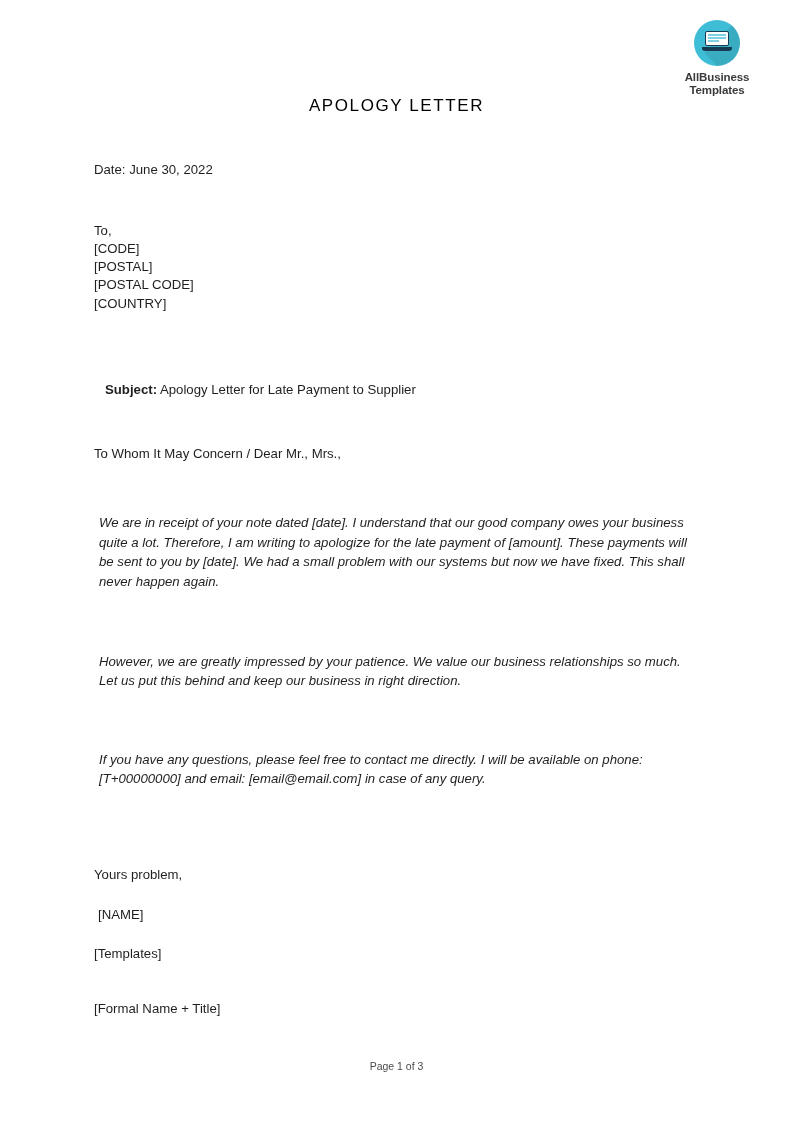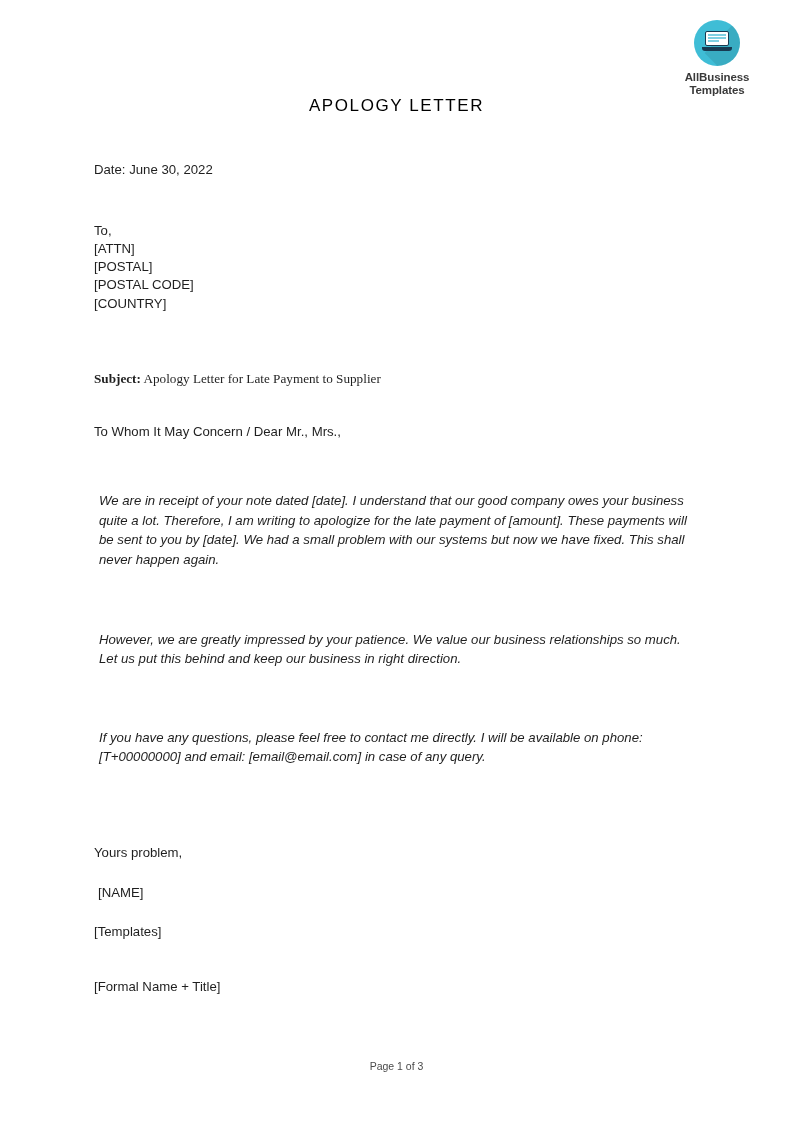--- a/index.html
+++ b/index.html
@@ -115,23 +115,22 @@
 
   .line-date { margin: 0; }
 
   .address-block {
     margin: 0;
     padding-top: 42px;
   }
   .address-block .addr-line { margin: 0; line-height: 18.3px; }
 
   .subject-line {
-    margin: 0;
+    margin: 11px;
     padding-top: 56px;
-    font-family: Liberation Serif, serif;
   }
   .subject-label { font-weight: bold; }
 
   .salutation {
     margin: 0;
     padding-top: 33px;
   }
 
   .para {
     margin: 5px;
@@ -185,21 +184,21 @@
   </div>
 
   <div class="doc-title">APOLOGY  LETTER</div>
 
   <div class="content">
 
     <p class="line-date">Date: June 30, 2022</p>
 
     <div class="address-block">
       <p class="addr-line">To,</p>
-      <p class="addr-line">[ATTN]</p>
+      <p class="addr-line">[CODE]</p>
       <p class="addr-line">[POSTAL]</p>
       <p class="addr-line">[POSTAL CODE]</p>
       <p class="addr-line">[COUNTRY]</p>
     </div>
 
     <p class="subject-line"><span class="subject-label">Subject:</span> <span>Apology Letter for Late Payment to Supplier</span></p>
 
     <p class="salutation">To Whom It May Concern / Dear Mr., Mrs.,</p>
 
     <p class="para para-1">We are in receipt of your note dated [date]. I understand that our good company owes your business quite a lot. Therefore, I am writing to apologize for the late payment of [amount]. These payments will be sent to you by [date]. We had a small problem with our systems but now we have fixed. This shall never happen again.</p>

